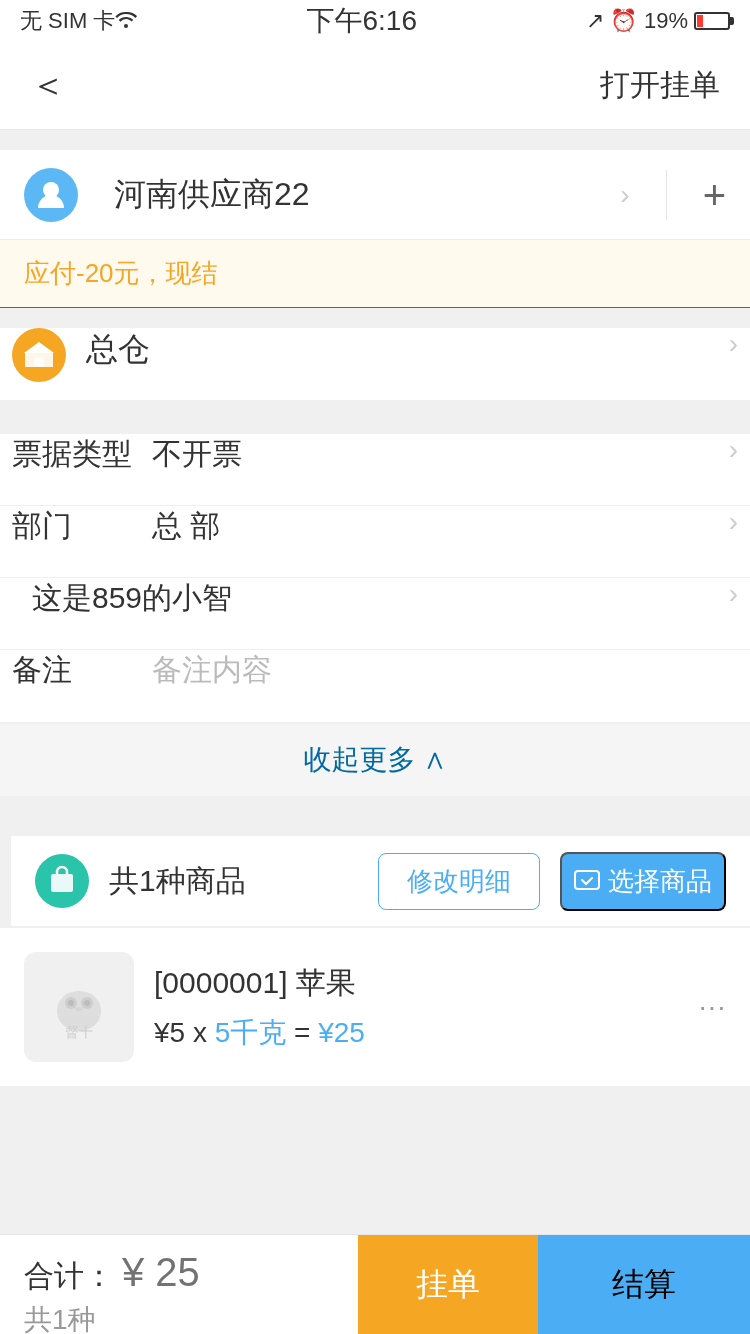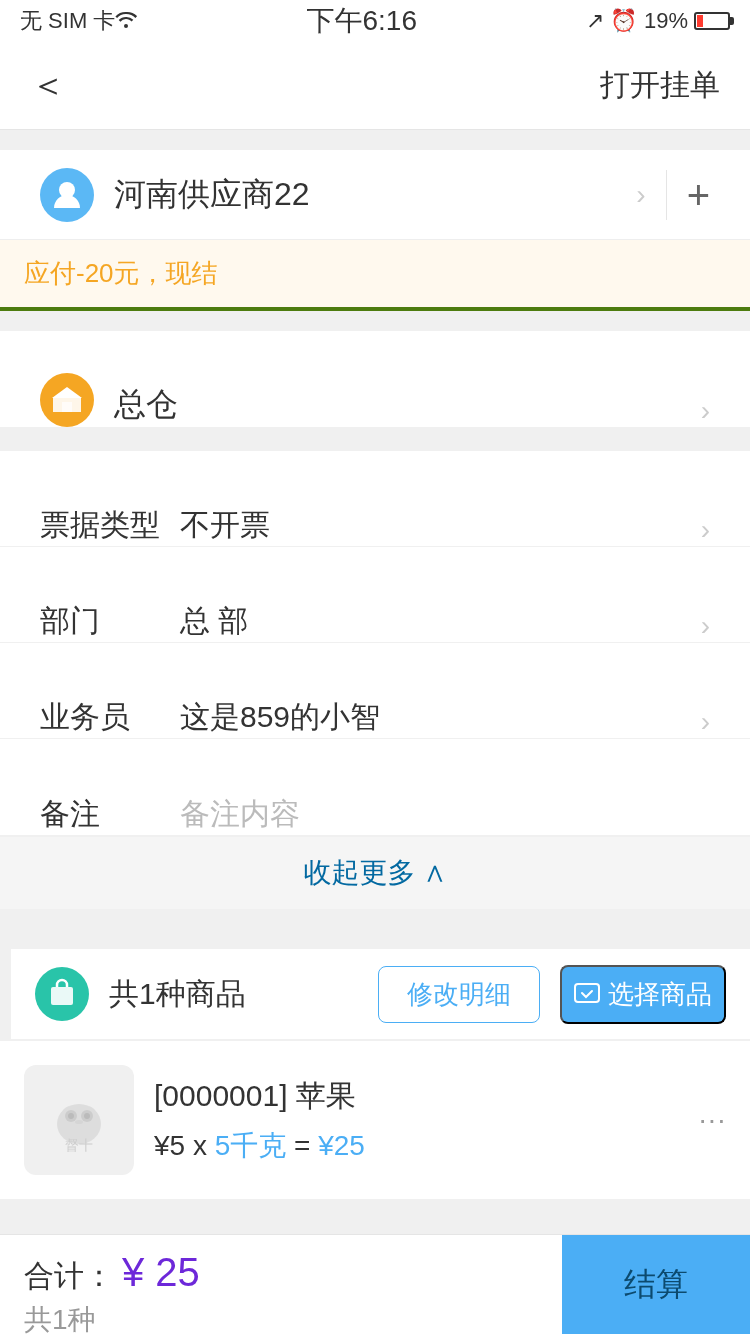--- a/index.html
+++ b/index.html
@@ -71,23 +71,24 @@
     .section-gap {
       height: 20px;
       background: #f0f0f0;
     }
 
     
     .supplier-row {
       background: #fff;
       display: flex;
       align-items: center;
-      padding: 0 40px;
+      padding: 0 24px;
       height: 90px;
       border-bottom: 1px solid #eee;
+      gap: 16px;
     }
     .supplier-avatar {
       width: 54px; height: 54px;
       border-radius: 50%;
       background: #5bb8f5;
       display: flex; align-items: center; justify-content: center;
       margin-right: 20px;
       flex-shrink: 0;
     }
     .supplier-avatar svg { width: 34px; height: 34px; }
@@ -109,33 +110,33 @@
       cursor: pointer;
       line-height: 1;
     }
 
     
     .notice-bar {
       background: #fff9ee;
       padding: 16px 24px;
       font-size: 26px;
       color: #f5a623;
-      border-bottom: 4px solid #4d7c0f;
+      border-bottom: 1px solid #4d7c0f;
     }
 
     
     .form-section {
       background: #fff;
-      margin-top: 4px;
+      margin-top: 14px;
     }
     .form-row {
       display: flex;
-      align-items: flex-end;
-      padding: 0 40px;
-      height: 96px;
+      align-items: flex-start;
+      padding: 0 12px;
+      height: 72px;
       border-bottom: 1px solid #f0f0f0;
       cursor: pointer;
     }
     .form-row:last-child { border-bottom: none; }
     .form-label { font-size: 30px; color: #333; min-width: 120px; }
     .form-value { flex: 1; font-size: 30px; color: #333; margin-left: 20px; }
     .form-value.placeholder { color: #bbb; }
     .warehouse-icon {
       width: 54px; height: 54px;
       border-radius: 50%;
@@ -235,38 +236,38 @@
       display: flex;
       align-items: center;
       background: #fff;
       border-top: 1px solid #e5e5e5;
     }
     .total-section {
       flex: 1;
       padding: 0 24px;
     }
     .total-main { font-size: 30px; color: #333; display: flex; align-items: baseline; gap: 8px; margin-top: 20px; }
-    .total-amount { font-size: 40px; font-weight: 500; color: #6d28d9; }
+    .total-amount { font-size: 40px; font-weight: 500; color: #737373; }
     .total-sub { font-size: 28px; color: #999; margin-top: 4px; }
     .btn-hang {
       width: 180px;
       height: 100px;
       background: #f5a623;
       display: flex; align-items: center; justify-content: center;
       font-size: 32px;
       color: #fff;
       cursor: pointer;
     }
     .btn-checkout {
-      width: 188px;
+      width: 212px;
       height: 100px;
       background: #4baef5;
       display: flex; align-items: center; justify-content: center;
       font-size: 32px;
-      color: #0c4a6e;
+      color: #000000;
       cursor: pointer;
     }
 
     
     .owl-logo {
       opacity: 0.5;
     }
   </style>
 </head>
 <body>
@@ -343,21 +344,20 @@
     <span class="chevron-right">›</span>
   </div>
 
   <div class="form-row">
     <span class="form-label">部门</span>
     <span class="form-value">总 部</span>
     <span class="chevron-right">›</span>
   </div>
 
   <div class="form-row">
-    <span class="form-label">业务员</span>
     <span class="form-value">这是859的小智</span>
     <span class="chevron-right">›</span>
   </div>
 
   <div class="form-row">
     <span class="form-label">备注</span>
     <span class="form-value placeholder">备注内容</span>
   </div>
 </div>
 
@@ -421,16 +421,19 @@
 <div style="height:110px;"></div>
 
 <div class="bottom-bar">
   <div class="total-section">
     <div class="total-main">
       <span>合计：</span>
       <span class="total-amount">¥ 25</span>
     </div>
     <div class="total-sub">共1种</div>
   </div>
+  <div class="btn-hang">
+    <span>挂单</span>
+  </div>
   <div class="btn-checkout">
     <span>结算</span>
   </div>
 </div>
 
 </body></html>

